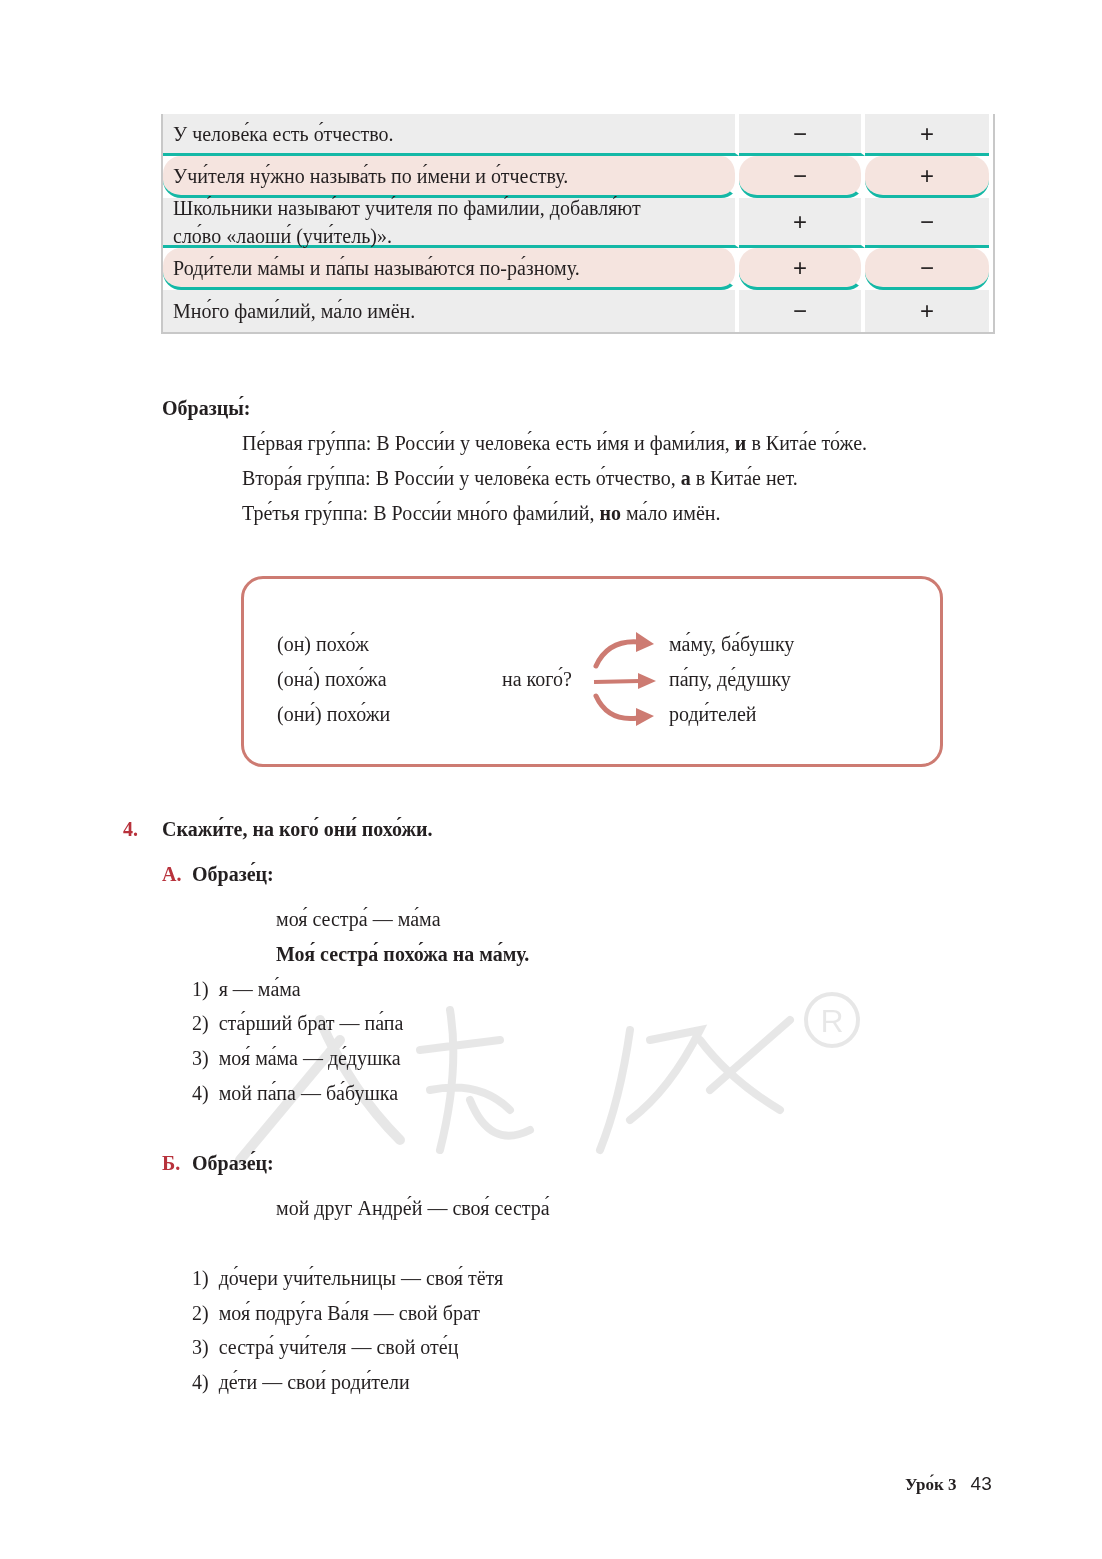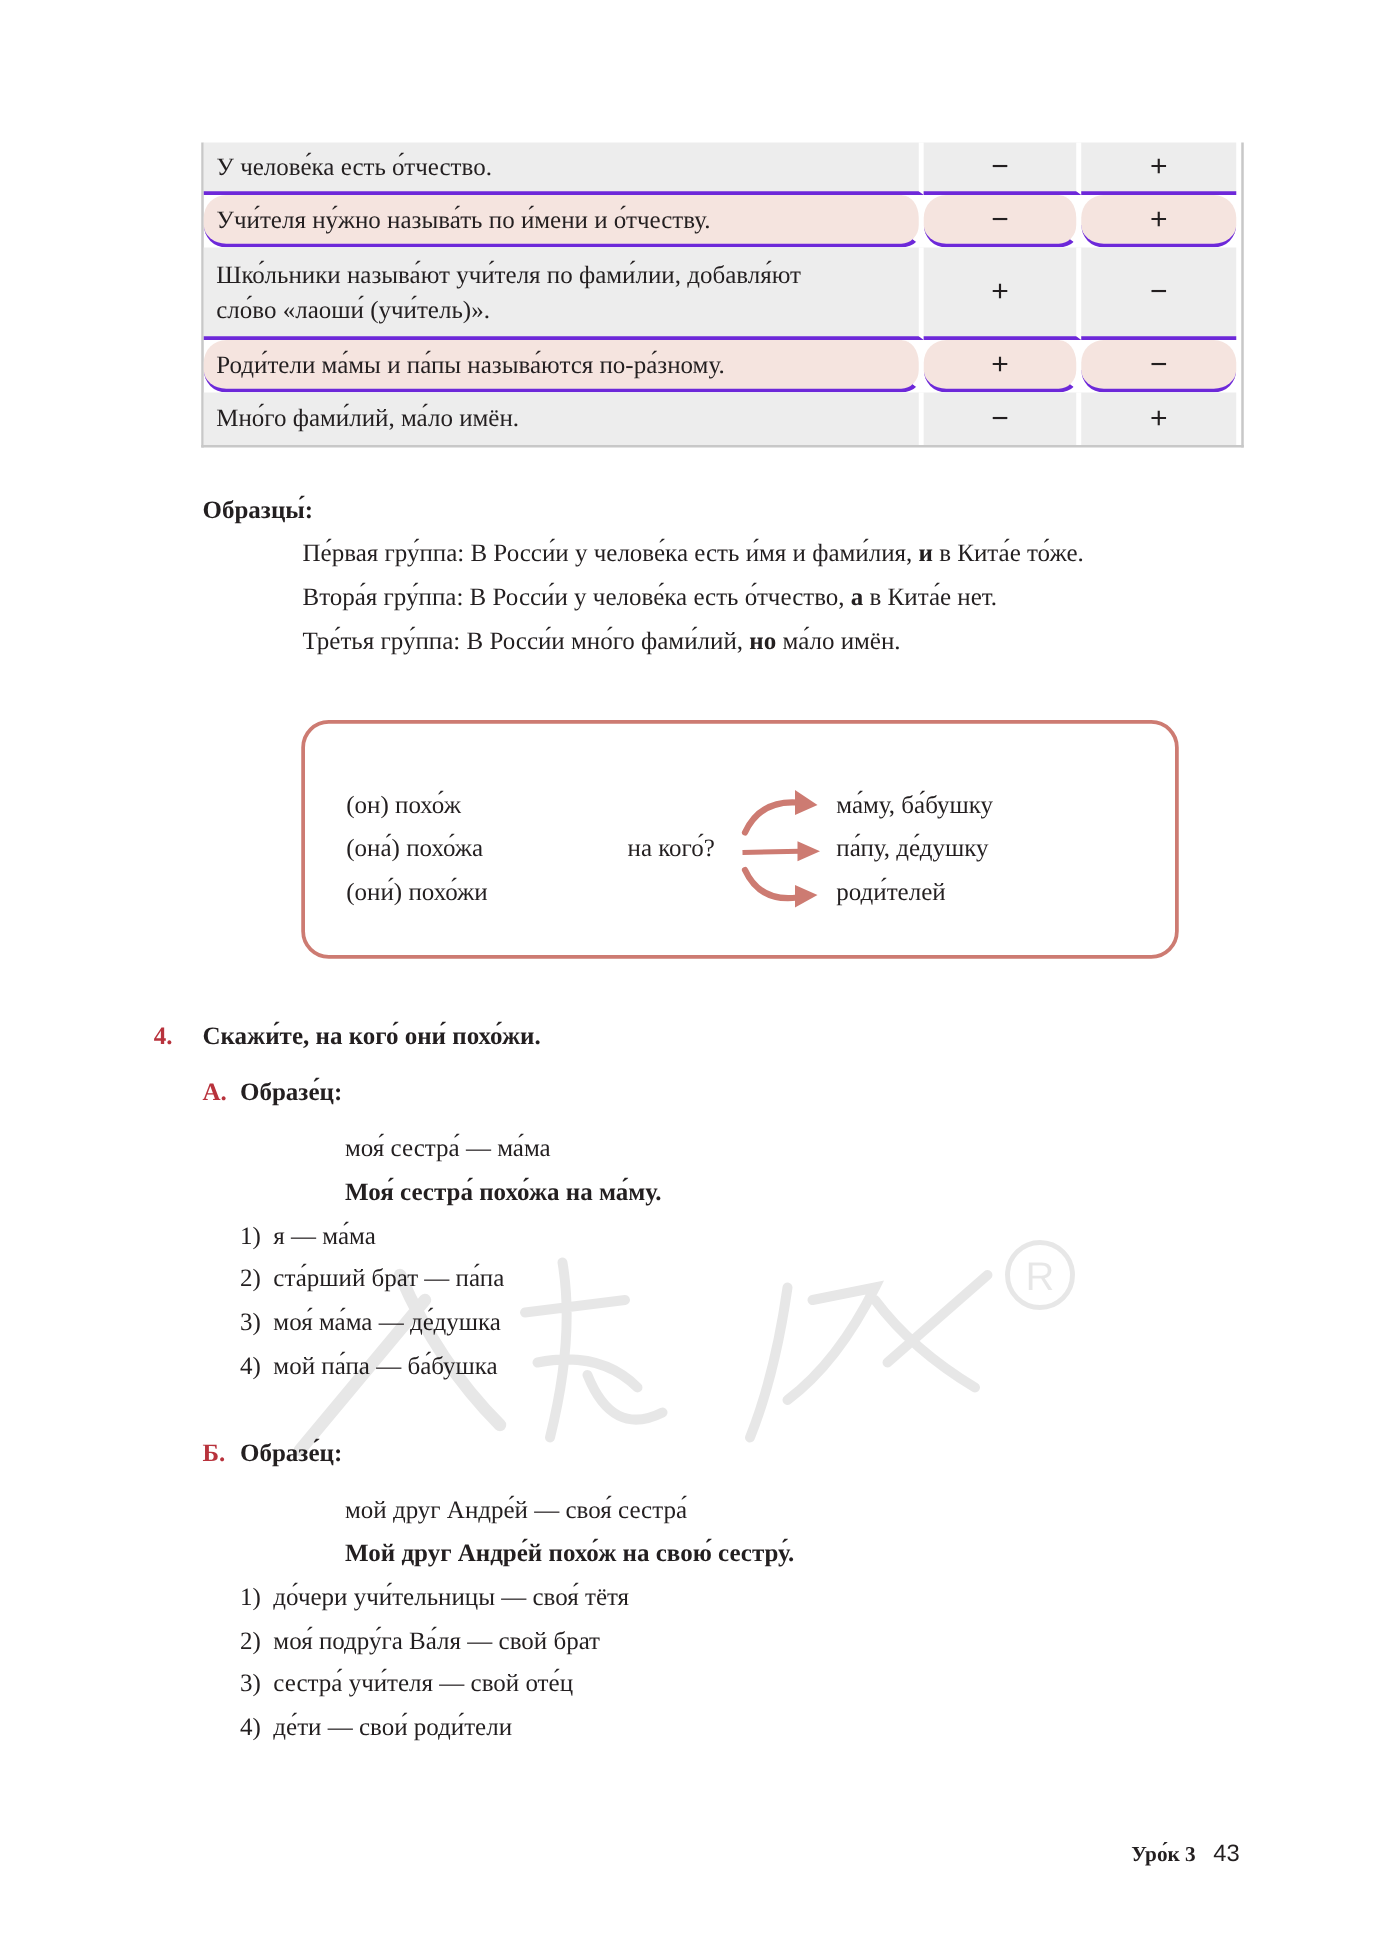--- a/index.html
+++ b/index.html
@@ -5,29 +5,29 @@
   html, body { margin: 0; padding: 0; background: #ffffff; }
   body { width: 1102px; height: 1559px; position: relative; overflow: hidden;
          font-family: "Liberation Serif", "DejaVu Serif", serif; color: #231f20; }
   .page { position: absolute; left: 0; top: 0; width: 1102px; height: 1559px; }
 
   
   .cmp-table { position: absolute; left: 161px; top: 114px; width: 830px;
                border-collapse: separate; border-spacing: 0;
                border-left: 2px solid #c8c8c8; border-right: 2px solid #c8c8c8; border-bottom: 2px solid #c8c8c8; }
   .cmp-row { display: flex; }
-  .cmp-row .cell { box-sizing: border-box; font-size: 20px; display: flex; align-items: center; border-bottom: 3px solid #6d28d9; }
+  .cmp-row .cell { box-sizing: border-box; font-size: 20px; display: flex; align-items: center; border-bottom: 3px solid #14b8a6; }
   .cmp-row:last-child .cell { border-bottom: none; }
   .cmp-row .c-text { width: 576px; padding: 0 10px; border-right: 4px solid #fff; line-height: 28px; }
   .cmp-row .c-mark { width: 126px; justify-content: center; font-family: "Liberation Sans", "DejaVu Sans", sans-serif; font-size: 24px; border-right: 4px solid #fff; }
   .cmp-row .c-mark:last-child { border-right: none; width: 124px; }
   .row-gray .cell { background: #ededed; }
   .row-pink .cell { background: #f5e4df; border-radius: 18px; }
   .h40 { height: 42px; }
-  .h70 { height: 74px; }
+  .h70 { height: 50px; }
 
   
   .ex-title { position: absolute; left: 162px; top: 397px; font-size: 20px; font-weight: bold; }
   .ex-line { position: absolute; left: 242px; font-size: 20px; }
 
   
   .review { position: absolute; left: 241px; top: 576px; width: 702px; height: 191px; box-sizing: border-box;
             border: 3px solid #cd7b72; border-radius: 22px; background: #fff; }
   .review-head { position: absolute; left: 276px; top: 558px; height: 40px; padding: 0 8px 0 2px; background: #fff; display: flex; align-items: center; }
   .book-icon { width: 44px; height: 44px; border-radius: 50%; background: #cd7b72; position: relative; margin-right: 14px; }
@@ -133,21 +133,20 @@
     <path d="M10 180 Q60 120 110 60 M90 40 Q120 110 170 160" stroke="#000" stroke-width="10" fill="none" stroke-linecap="round"></path>
     <path d="M220 30 Q230 90 210 170 M190 70 L270 60 M200 110 Q250 100 280 130 M240 120 Q260 170 300 150" stroke="#000" stroke-width="8" fill="none" stroke-linecap="round"></path>
     <path d="M400 50 Q390 120 370 170 M420 60 L470 50 Q440 110 400 140 M470 60 Q500 100 550 130 M480 110 L560 40" stroke="#000" stroke-width="8" fill="none" stroke-linecap="round"></path>
     <circle cx="602" cy="40" r="26" fill="none" stroke="#000" stroke-width="4"></circle>
     <text x="602" y="52" font-size="32" text-anchor="middle" font-family="Liberation Sans, sans-serif" fill="#000">R</text>
   </svg>
 
   <div class="abs num-red" style="left:162px;top:1152px;">Б.</div>
   <div class="abs bold" style="left:192px;top:1152px;">Образе́ц:</div>
   <div class="abs" style="left:276px;top:1197px;">мой друг Андре́й — своя́ сестра́</div>
-  <div class="abs bold" style="left:276px;top:1232px;">Мой друг Андре́й похо́ж на свою́ сестру́.</div>
 
   <div class="abs" style="left:192px;top:1267px;"><span>1)</span>&nbsp;&nbsp;<span>до́чери учи́тельницы — своя́ тётя</span></div>
   <div class="abs" style="left:192px;top:1302px;text-align:right;"><span>2)</span>&nbsp;&nbsp;<span>моя́ подру́га Ва́ля — свой брат</span></div>
   <div class="abs" style="left:192px;top:1336px;"><span>3)</span>&nbsp;&nbsp;<span>сестра́ учи́теля — свой оте́ц</span></div>
   <div class="abs" style="left:192px;top:1371px;"><span>4)</span>&nbsp;&nbsp;<span>де́ти — свои́ роди́тели</span></div>
 
   <div class="footer">
     <span class="lesson">Уро́к 3</span>
     <span class="pg">43</span>
   </div>

